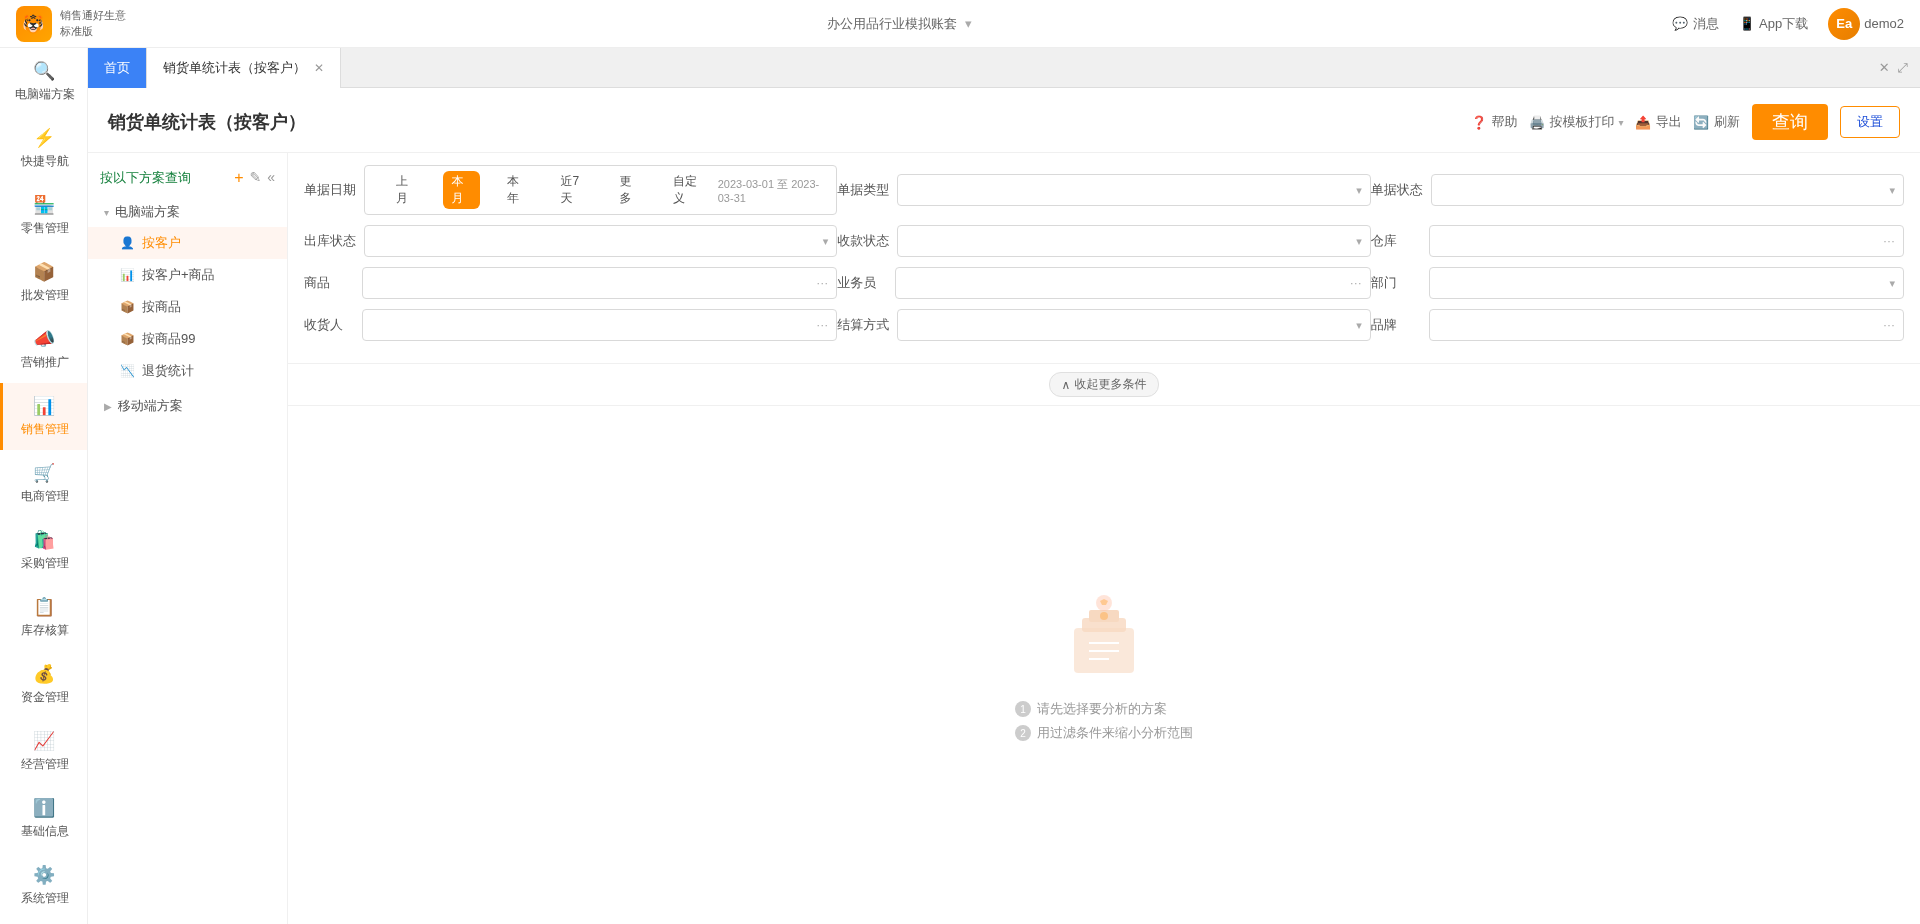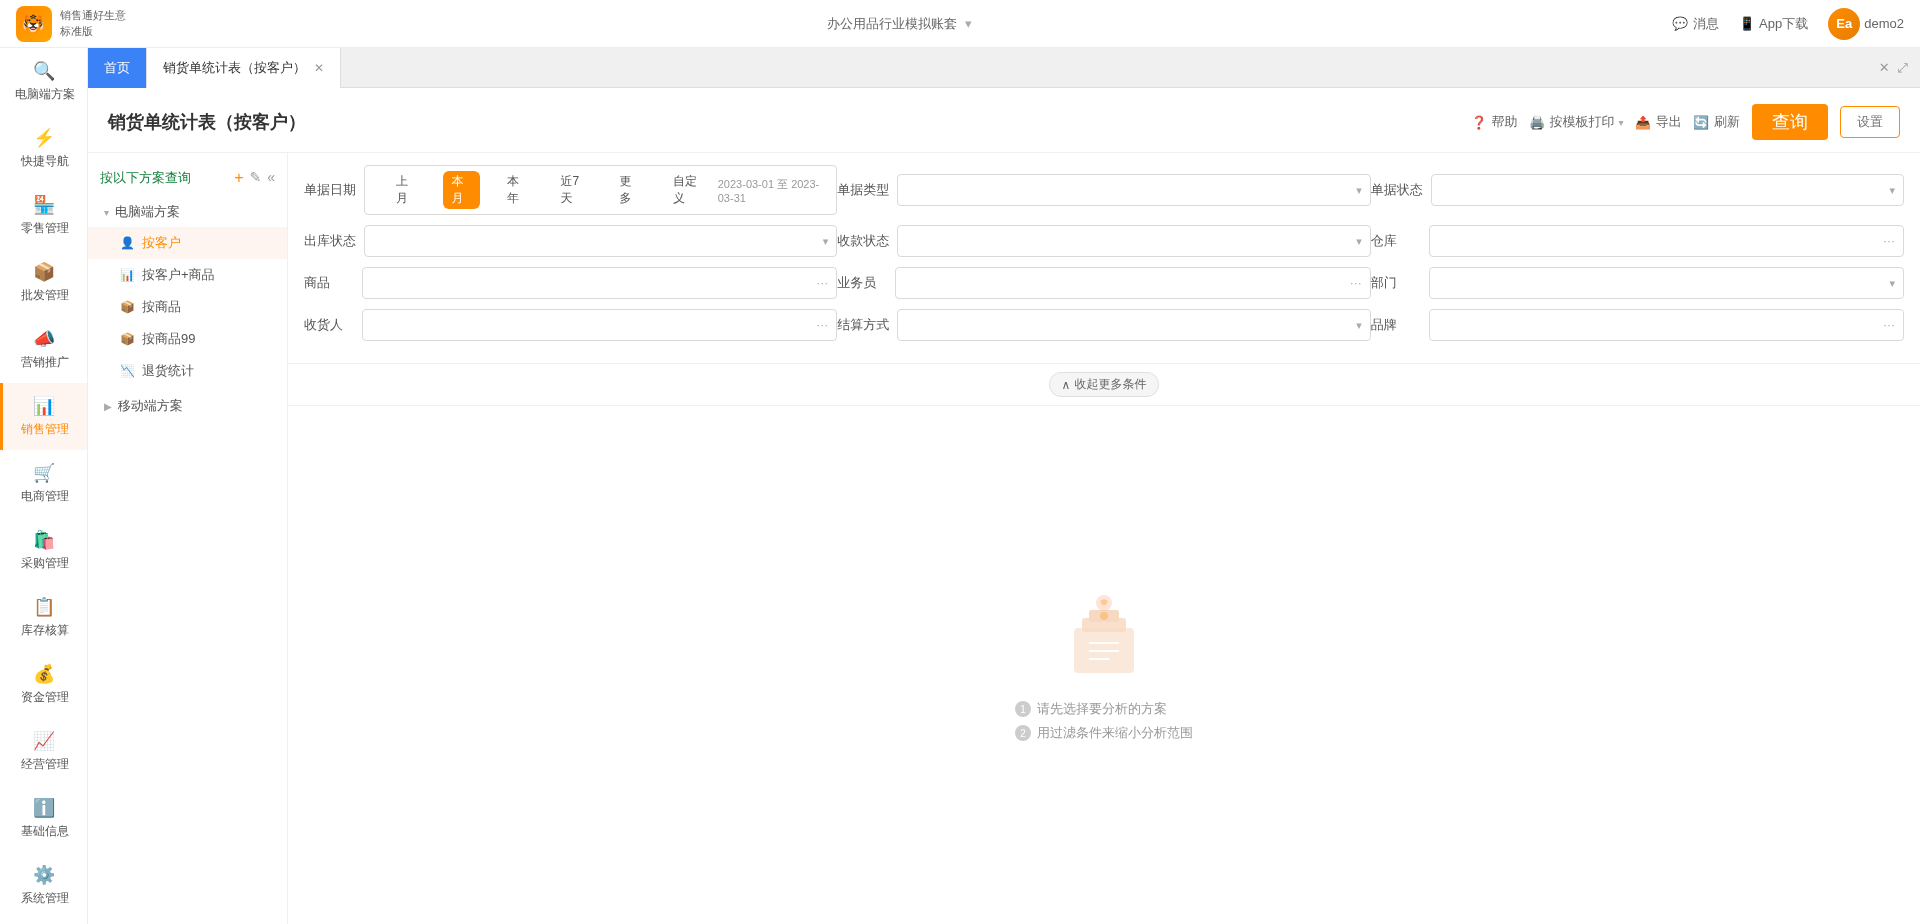--- a/index.html
+++ b/index.html
@@ -192,21 +192,21 @@
       background: #ff8c00;
       color: white;
       border: none;
       padding: 6px 20px;
       border-radius: 4px;
       cursor: pointer;
       font-size: 18px;
     }
     .btn-settings {
       background: #fff;
-      color: #737373;
+      color: #1d4ed8;
       border: 1px solid #ff8c00;
       padding: 6px 16px;
       border-radius: 4px;
       cursor: pointer;
       font-size: 13px;
     }
 
     
     .filter-section {
       display: flex;

